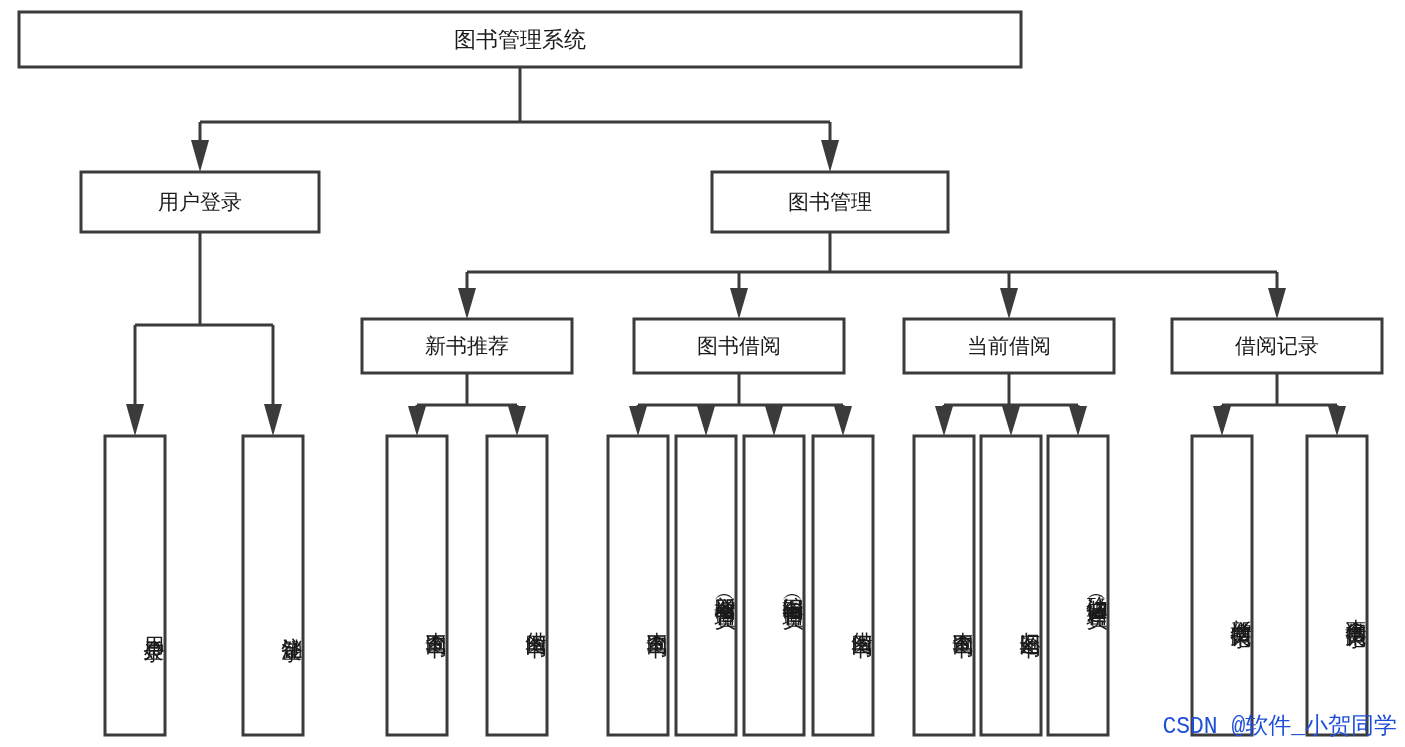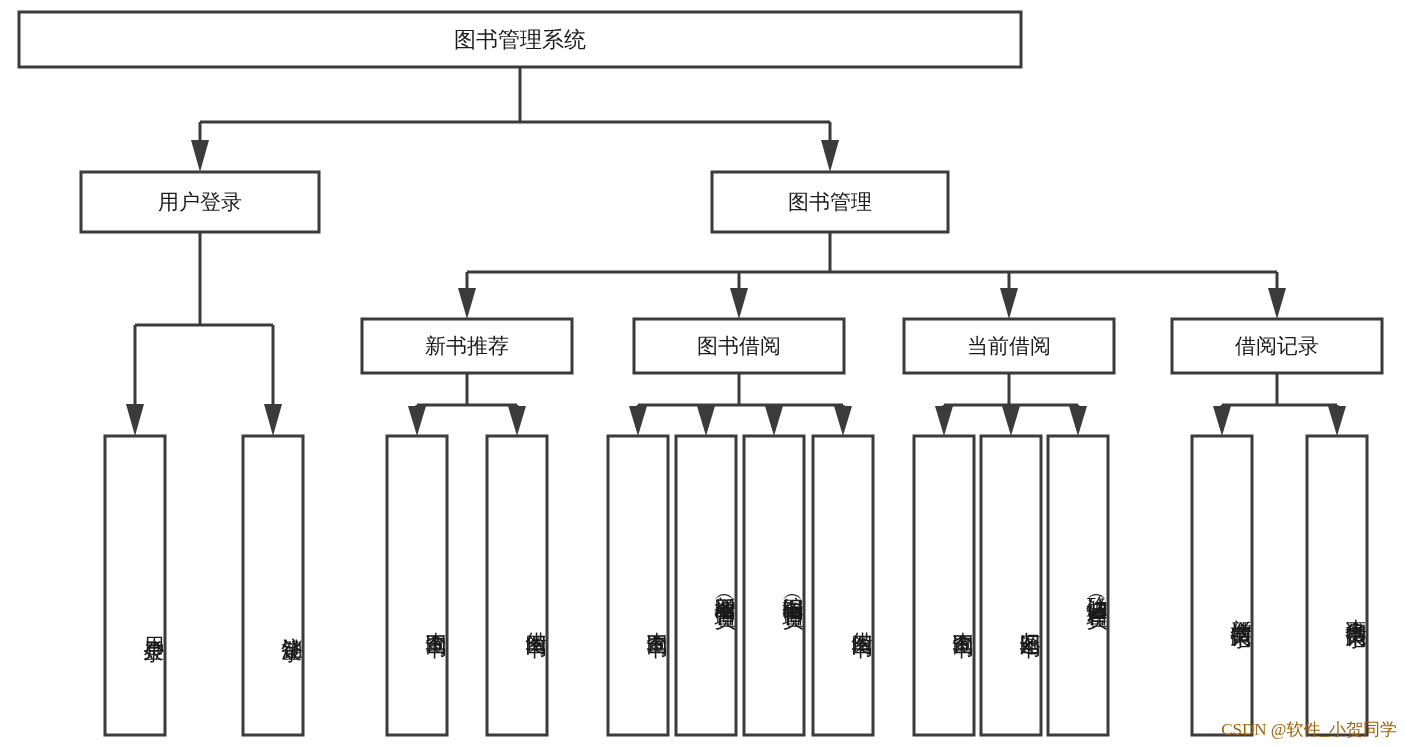--- a/index.html
+++ b/index.html
@@ -64,23 +64,23 @@
     display: flex;
     align-items: flex-start;
     justify-content: center;
     white-space: nowrap;
     pointer-events: none;
   }
   .watermark {
     position: absolute;
     right: 8px;
     bottom: 6px;
-    font-family: Liberation Serif, serif;
-    font-size: 17px;
-    color: #a16207;
+    font-family: Liberation Mono, monospace;
+    font-size: 23px;
+    color: #1d4ed8;
     white-space: nowrap;
     user-select: none;
   }
 </style>
 </head>
 <body>
 
 <div id="diagram-root">
 
   <svg class="diagram-svg" viewBox="0 0 1405 747">

